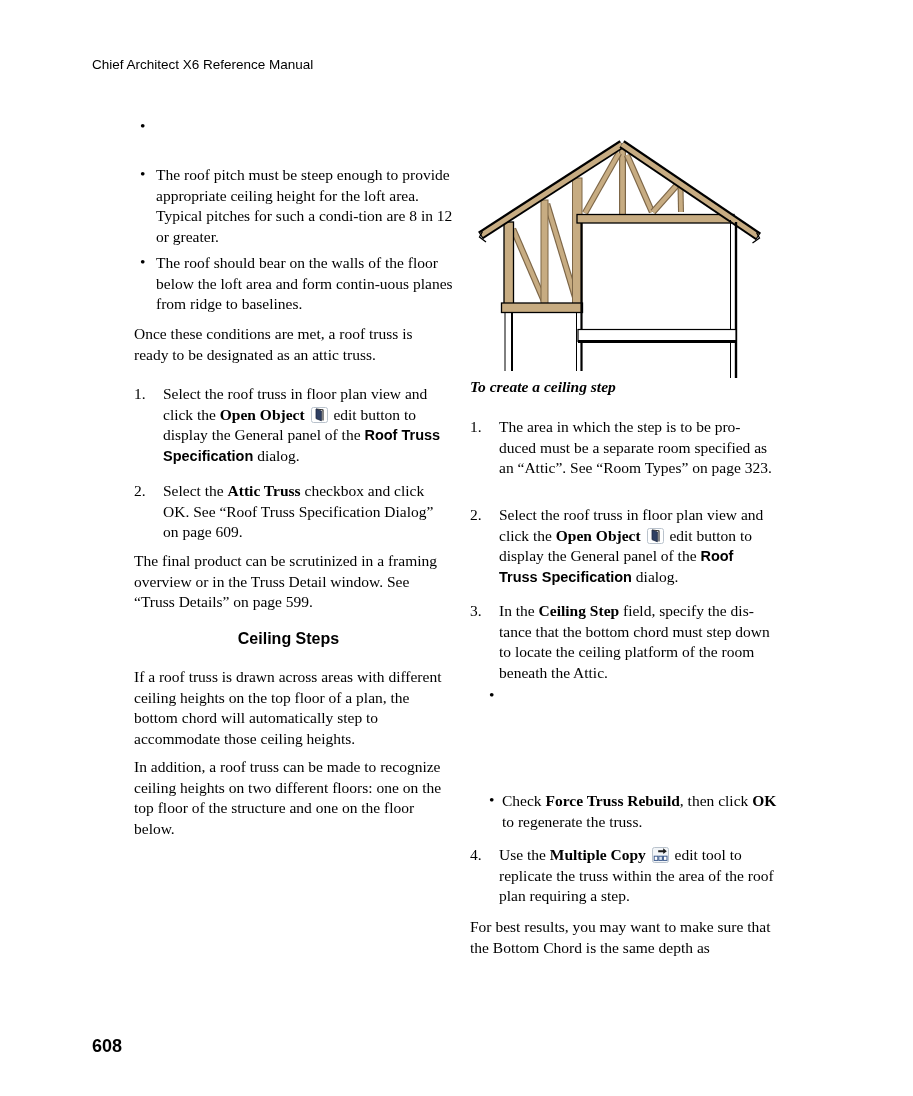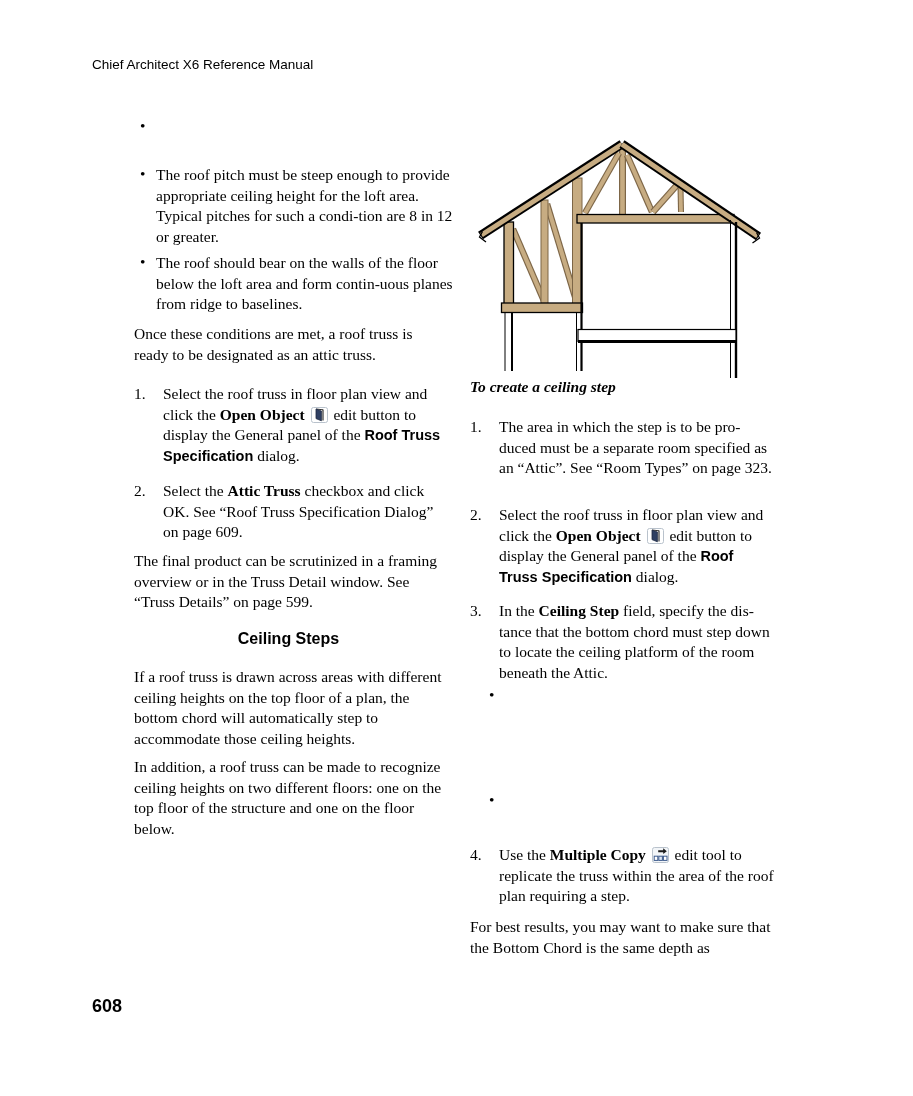--- a/index.html
+++ b/index.html
@@ -1,20 +1,20 @@
 <!DOCTYPE html>
 <html><head>
 <meta charset="utf-8">
 <style>
   html,body{margin:0;padding:0;background:#ffffff;}
   .page{position:relative;width:913px;height:1096px;background:#ffffff;overflow:hidden;
         font-family:"Liberation Serif", serif;color:#000;}
   .hdr{position:absolute;left:92px;top:57px;font-family:"Liberation Sans",sans-serif;
        font-size:13.5px;line-height:16px;}
-  .pageno{position:absolute;left:92px;top:996px;font-family:"Liberation Sans",sans-serif;
+  .pageno{position:absolute;left:92px;top:1036px;font-family:"Liberation Sans",sans-serif;
        font-weight:bold;font-size:18px;}
   .block{position:absolute;font-size:15.5px;line-height:20.5px;}
   .col-l{left:134px;width:309px;}
   .col-r{left:470px;width:306px;}
   .bullet{padding-left:22px;}
   .bullet>.marker{position:absolute;left:6px;top:-1px;}
   .step{padding-left:0;}
   .step>.marker{position:absolute;left:0;top:0;}
   .step>.content{display:block;margin-left:29px;}
   .subbullet{left:489px;width:284px;padding-left:13px;}
@@ -133,20 +133,21 @@
   <div class="block col-r step" style="top:601px">
     <span class="marker">3.</span>
     <div class="content"><span>In the </span><span class="b">Ceiling Step</span><span> field, specify the dis-tance that the bottom chord must step down to locate the ceiling platform of the room beneath the Attic.</span></div>
   </div>
 
   <div class="block subbullet" style="top:686px">
     <span class="marker">•</span>
   </div>
   <div class="block subbullet" style="top:791px">
     <span class="marker">•</span>
+    <span><span>Check </span><span class="b">Force Truss Rebuild</span><span>, then click </span><span class="b">OK</span><span> to regenerate the truss.</span></span>
   </div>
 
   <div class="block col-r step" style="top:845px">
     <span class="marker">4.</span>
     <div class="content"><span>Use the </span><span class="b">Multiple Copy</span><span> </span><span class="inline-icon"><svg width="17" height="16" viewBox="0 0 17 16" xmlns="http://www.w3.org/2000/svg">
             <rect x="0.5" y="0.5" width="16" height="15" rx="2" fill="#f2f5f8" stroke="#b9c2cc"></rect>
             <path d="M6.2 3.2 h5 v-1.9 l3.6 2.9 -3.6 2.9 v-1.9 h-5 z" fill="#1c1c1c"></path>
             <rect x="2.2" y="9.2" width="3.6" height="4.2" fill="#ffffff" stroke="#3c5a8c"></rect>
             <rect x="6.8" y="9.2" width="3.6" height="4.2" fill="#dce6f5" stroke="#3c5a8c"></rect>
             <rect x="11.4" y="9.2" width="3.6" height="4.2" fill="#ffffff" stroke="#3c5a8c"></rect>

